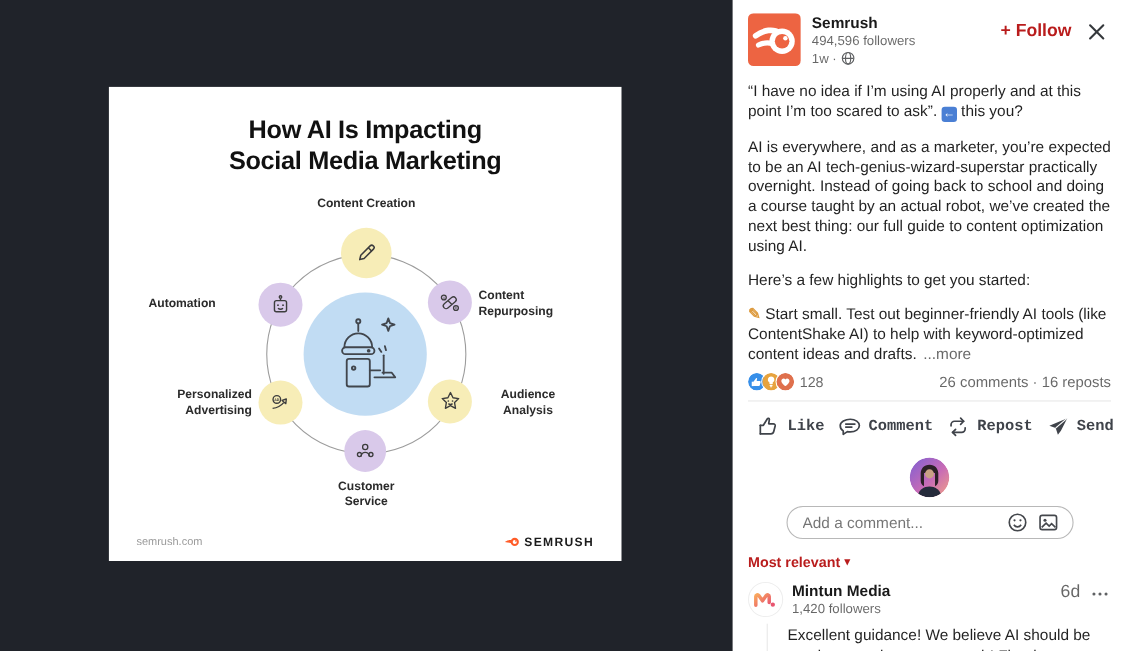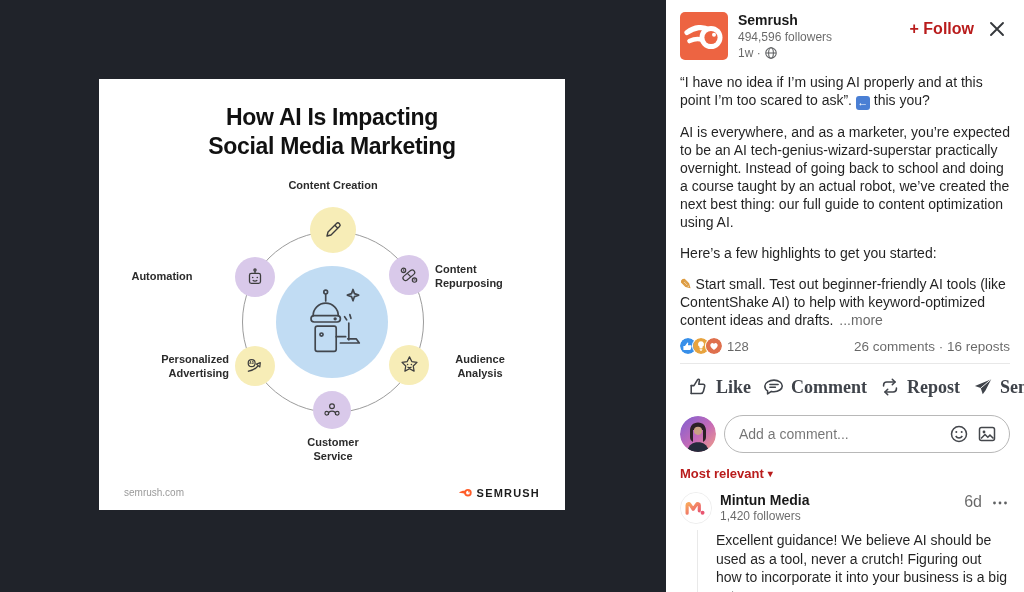--- a/index.html
+++ b/index.html
@@ -42,23 +42,23 @@
   .counts { display:flex; justify-content:space-between; align-items:center; margin-top:9px;
             padding-bottom:9px; border-bottom:1px solid #e8e8e8; }
   .badges { display:flex; align-items:center; cursor:pointer; }
   .badge { width:16px; height:16px; border-radius:50%; box-shadow:0 0 0 1px #fff; }
   .badge + .badge { margin-left:-3px; }
   .rcount { font-size:13px; color:rgba(0,0,0,.6); margin-left:5px; }
   .csum { font-size:13.5px; color:rgba(0,0,0,.6); cursor:pointer; }
 
   .actions { display:flex; justify-content:space-between; padding:3px 2px; }
   .act { display:flex; align-items:center; gap:6px; border:none; background:none; cursor:pointer;
-         padding:9px 6px; font-family:Liberation Serif, serif; font-size:18px; font-weight:700; color:#3f434a; }
-
-  .comment-row { display:flex; align-items:center; gap:8px; margin-top:5px; }
+         padding:9px 6px; font-family:Liberation Mono, monospace; font-size:14px; font-weight:700; color:#3f434a; }
+
+  .comment-row { display:flex; align-items:center; gap:8px; margin-top:5px;flex-direction:column; }
   .avatar36 { width:36px; height:36px; border-radius:50%; flex:0 0 36px; overflow:hidden; }
   .pill { flex:1; display:flex; align-items:center; border:1px solid #b8b8b8; border-radius:20px; height:38px; padding:0 8px 0 14px; background:#fff; }
   .pill input { flex:1; border:none; outline:none; font-family:inherit; font-size:14px; color:rgba(0,0,0,.9); background:transparent; }
   .pill input::placeholder { color:rgba(0,0,0,.55); }
   .pill-ic { border:none; background:none; cursor:pointer; padding:4px; display:flex; }
 
   .sort-row { margin-top:13px; font-size:13px; font-weight:700; color:#b91c1c; cursor:pointer; display:flex; align-items:center; gap:4px; }
   .sort-caret { font-size:10px; }
 
   .cmt { margin-top:11px; position:relative; }
@@ -108,21 +108,21 @@
     <div class="ig-label" style="left:174px;top:100px;width:120px;text-align:center">Content Creation</div>
     <div class="node" style="left:211px;top:128px;width:46px;height:46px;background:#f7edb7">
       <svg width="24" height="24" viewBox="0 0 24 24">
         <g fill="none" stroke="#3d3d3d" stroke-width="1.4" stroke-linejoin="round">
           <path d="M6 18l1-4 8.5-8.5a2 2 0 0 1 2.8 0l.2.2a2 2 0 0 1 0 2.8L10 17l-4 1z"></path>
           <path d="M13.8 7.2l3 3"></path>
         </g>
       </svg>
     </div>
 
-    <div class="ig-label" style="left:8px;top:191px;width:110px;text-align:center">Automation</div>
+    <div class="ig-label" style="left:36px;top:191px;width:110px;text-align:left">Automation</div>
     <div class="node" style="left:136px;top:178px;width:40px;height:40px;background:#d9c9ea">
       <svg width="22" height="22" viewBox="0 0 24 24">
         <g fill="none" stroke="#3d3d3d" stroke-width="1.4">
           <rect x="6" y="8" width="12" height="11" rx="2"></rect>
           <path d="M12 8V5.5"></path>
             <circle cx="12" cy="4.3" r="1.2"></circle>
           <circle cx="9.5" cy="12.5" r="0.9" fill="#3d3d3d" stroke="none"></circle>
           <circle cx="14.5" cy="12.5" r="0.9" fill="#3d3d3d" stroke="none"></circle>
           <path d="M9.5 15.5c1.5 1.2 3.5 1.2 5 0"></path>
         </g>

